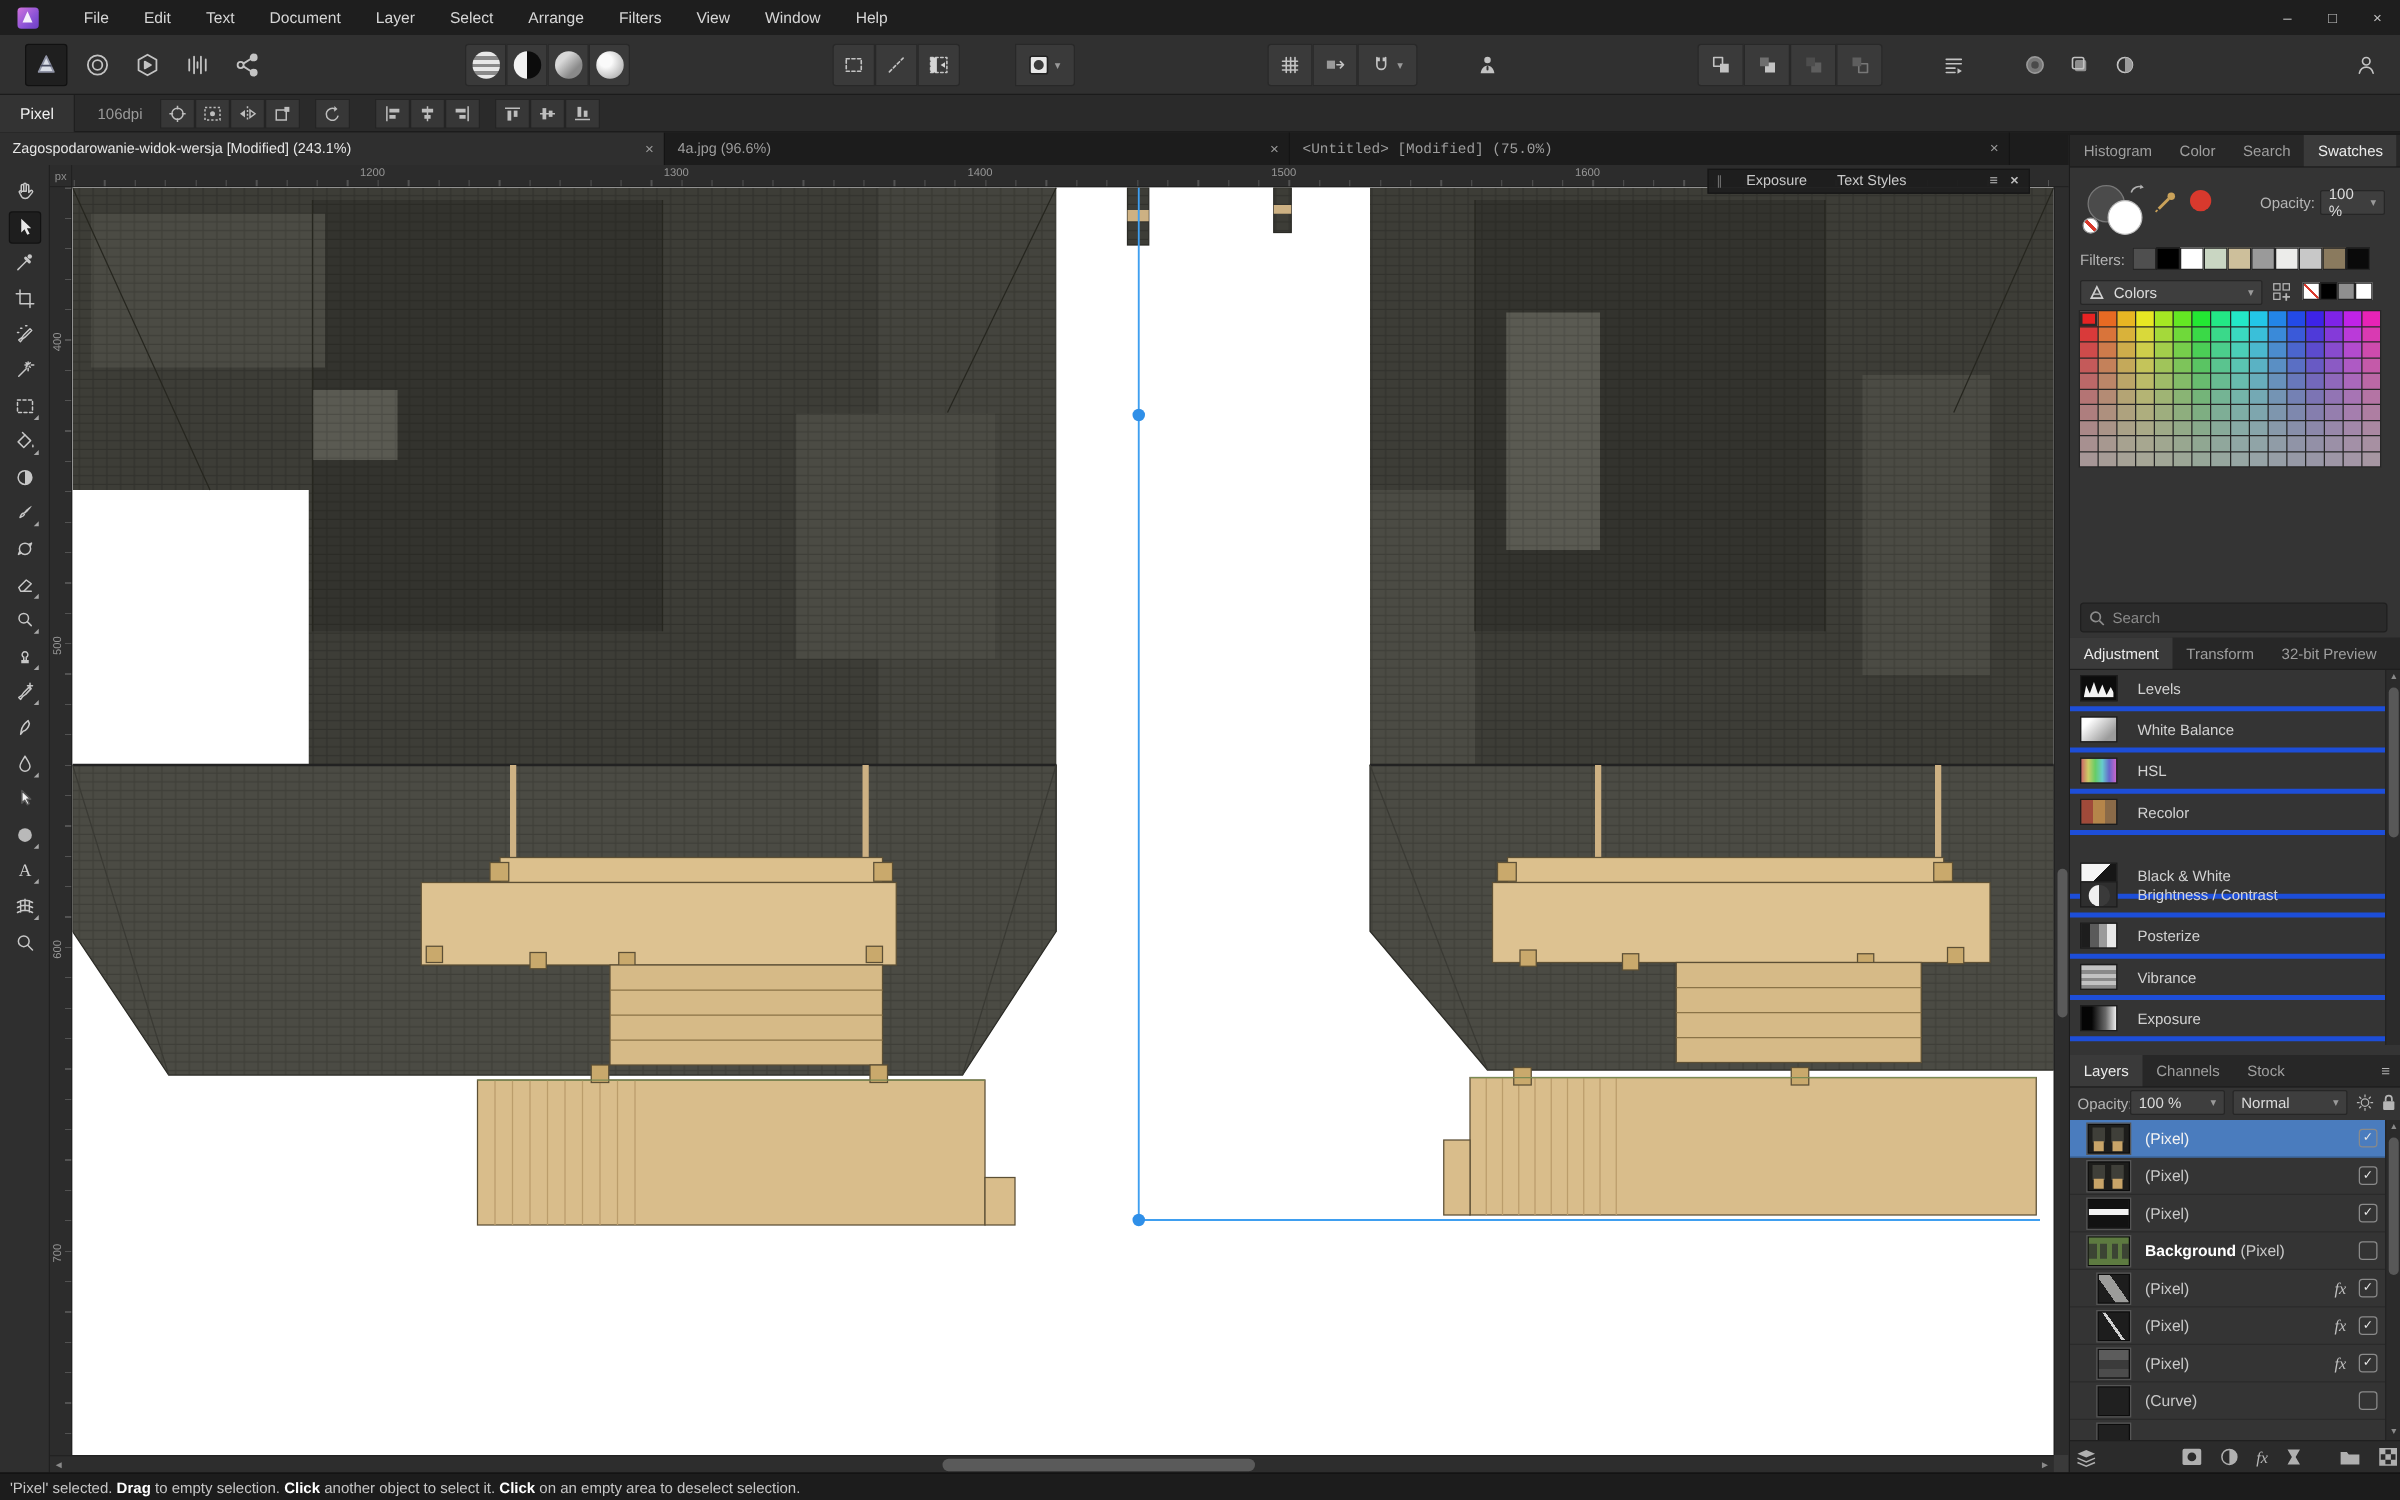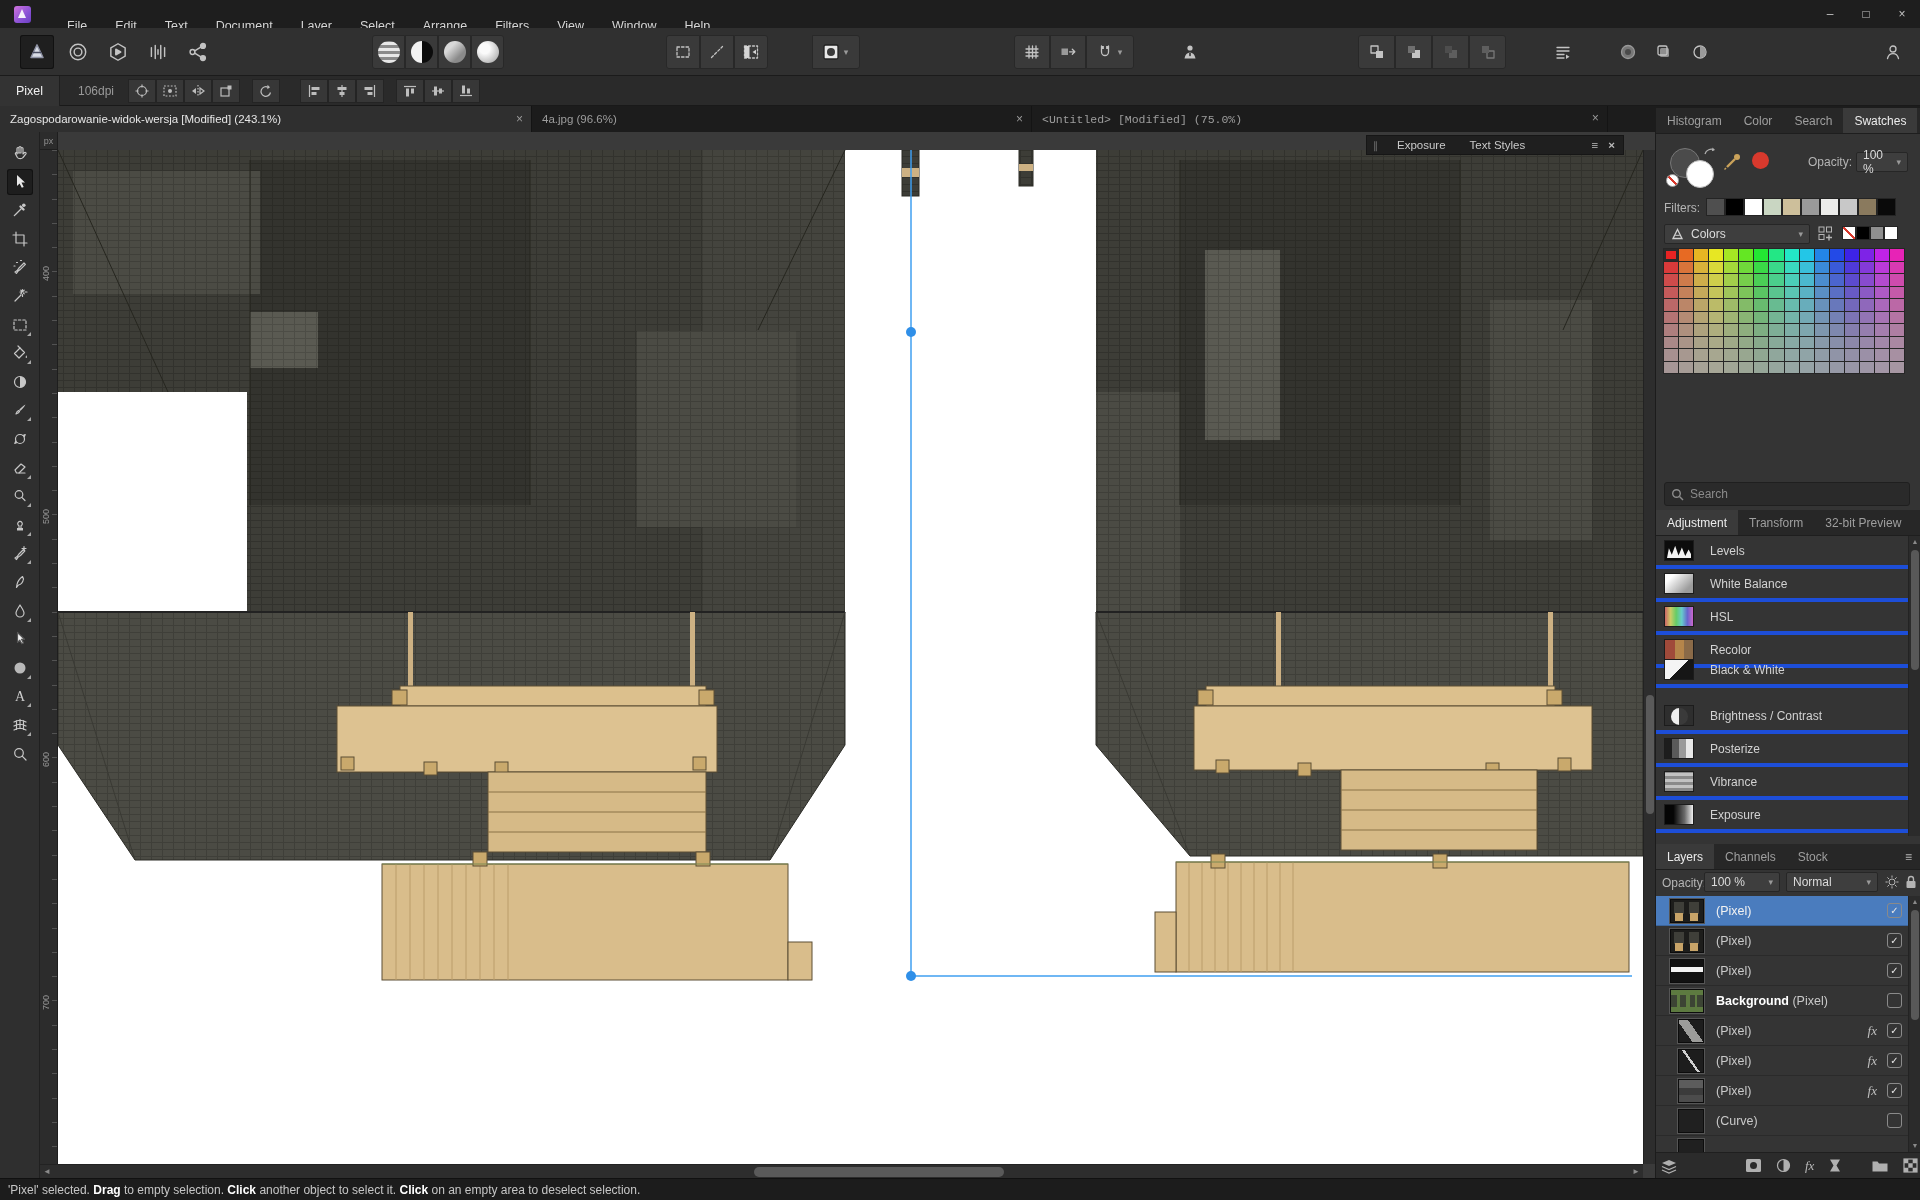--- a/index.html
+++ b/index.html
@@ -6,21 +6,21 @@
   html,body { width:1920px; height:1200px; overflow:hidden; }
   body { background:#262626; font-family:"Liberation Sans", sans-serif; font-size:12px; color:#cfcfcf; position:relative; }
   .abs { position:absolute; }
   svg { display:block; }
 
   
   #menubar { left:0; top:0; width:1920px; height:28px; background:#1e1e1e; display:flex; align-items:center; }
   #appicon { width:17px; height:17px; margin:0 22px 0 14px; border-radius:3px;
              background:linear-gradient(135deg,#d173dd 0%,#8a52d6 60%,#6b3fc2 100%); position:relative; }
   #appicon::after { content:""; position:absolute; left:4px; top:3px; border-left:4.5px solid transparent; border-right:4.5px solid transparent; border-bottom:9px solid rgba(255,255,255,.9); }
-  .menu-item { padding:12px 14px; height:28px; line-height:28px; color:#d6d6d6; font-size:12.5px; cursor:default; }
+  .menu-item { padding:0 14px; height:28px; line-height:28px; color:#d6d6d6; font-size:12.5px; cursor:default; }
   #wincontrols { margin-left:auto; display:flex; height:28px; }
   .winbtn { width:36px; height:28px; display:flex; align-items:center; justify-content:center; color:#c2c2c2; font-size:12px; }
 
   
   #toolbar { left:0; top:28px; width:1920px; height:48px; background:#303030; border-bottom:1px solid #1b1b1b; }
   .tbtn { position:absolute; top:7px; height:34px; display:flex; align-items:center; justify-content:center; border-radius:3px; }
   .tbtn.grp { background:#3a3a3a; border:1px solid #282828; border-radius:0; }
   .tbtn.grp.first { border-radius:3px 0 0 3px; } .tbtn.grp.last { border-radius:0 3px 3px 0; }
   .tbtn.seld { background:#1f1f1f; box-shadow:inset 0 0 0 1px #111; border-radius:3px; }
   .tbtn svg { stroke:#c3c3c3; fill:none; stroke-width:1.3; stroke-linecap:round; stroke-linejoin:round; }
@@ -544,20 +544,27 @@
     <div class="tool" style="top: 608.6px;">
       <svg width="20" height="20" viewBox="0 0 20 20">
         <circle cx="9" cy="9" r="4.3"></circle>
         <path d="M12.2 12.2 16 16"></path>
       </svg>
     </div>
   </div>
 
 <div class="abs" id="canvas">
   <div id="px-corner">px</div>
+  <div id="ruler-top">
+      <span class="tick-t" style="left: 230px;">1200</span>
+      <span class="tick-t" style="left: 473px;">1300</span>
+      <span class="tick-t" style="left: 716px;">1400</span>
+      <span class="tick-t" style="left: 959px;">1500</span>
+      <span class="tick-t" style="left: 1202px;">1600</span>
+    </div>
   <div id="ruler-left">
       <span class="tick-l" style="top: 116px;">400</span>
       <span class="tick-l" style="top: 359px;">500</span>
       <span class="tick-l" style="top: 602px;">600</span>
       <span class="tick-l" style="top: 845px;">700</span>
     </div>
 
   <div id="page">
     <svg width="1585" height="1014" viewBox="0 0 1585 1014">
       <defs>
@@ -928,21 +935,21 @@
         <span class="adj-name">White Balance</span>
       </div>
       <div class="adj-row" style="top: 66px;">
         <div class="adj-ic ic-hsl"></div>
         <span class="adj-name">HSL</span>
       </div>
       <div class="adj-row" style="top: 99px;">
         <div class="adj-ic ic-recolor"></div>
         <span class="adj-name">Recolor</span>
       </div>
-      <div class="adj-row" style="top: 119px;">
+      <div class="adj-row" style="top: 150px;">
         <div class="adj-ic ic-black-white"></div>
         <span class="adj-name">Black &amp; White</span>
       </div>
       <div class="adj-row" style="top: 165px;">
         <div class="adj-ic ic-brightness-contrast"></div>
         <span class="adj-name">Brightness / Contrast</span>
       </div>
       <div class="adj-row" style="top: 198px;">
         <div class="adj-ic ic-posterize"></div>
         <span class="adj-name">Posterize</span>

